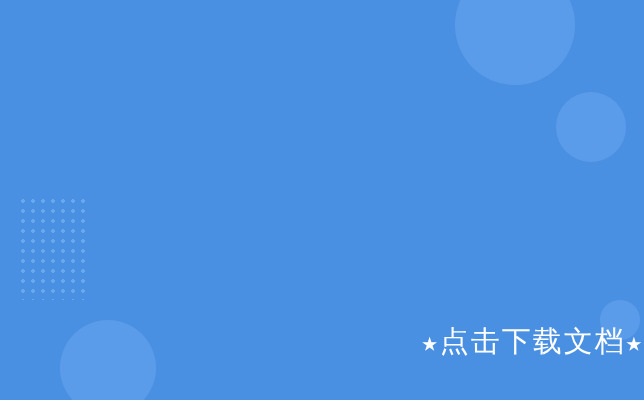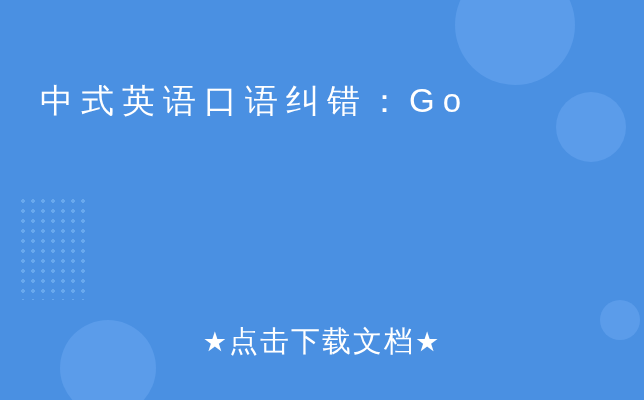--- a/index.html
+++ b/index.html
@@ -58,41 +58,40 @@
     letter-spacing: 8px;
     white-space: nowrap;
     font-family: "Liberation Sans", sans-serif;
   }
 
   #cta {
     position: absolute;
     left: 0;
     top: 322px;
     width: 644px;
-    text-align: center;
+    text-align: right;
     color: #ffffff;
     font-size: 29px;
     letter-spacing: 2px;
-    font-family: Liberation Sans, sans-serif;
+    font-family: Liberation Mono, monospace;
     cursor: pointer;
   }
   #cta .star { font-size: 27px; }
 </style>
 </head>
 <body>
 
 <div id="banner">
 
   <div class="deco-circle circle-a"></div>
   <div class="deco-circle circle-b"></div>
   <div class="deco-circle circle-c"></div>
   <div class="deco-circle circle-d"></div>
   <div class="deco-dots"></div>
 
   <div id="title-block">
-    <div class="title-line">中式英语口语纠错：Go</div>
   </div>
 
   <div id="cta">
     <span class="star">★</span><span>点击下载文档</span><span class="star">★</span>
   </div>
 
 </div>
 
 </body></html>

